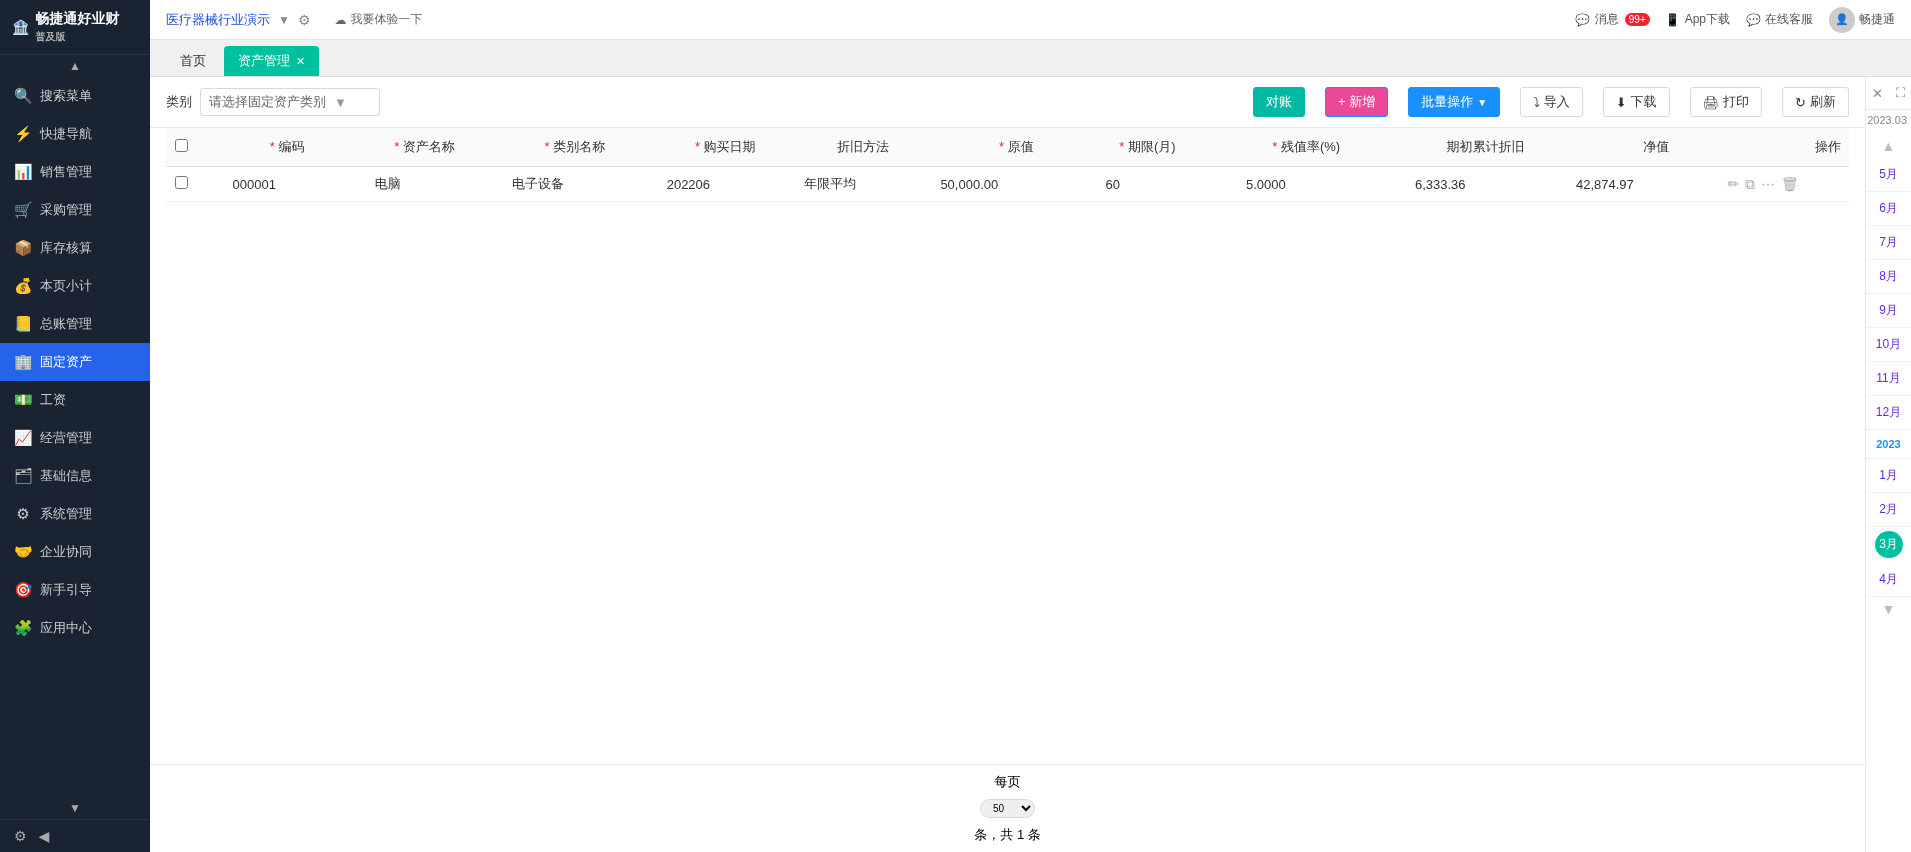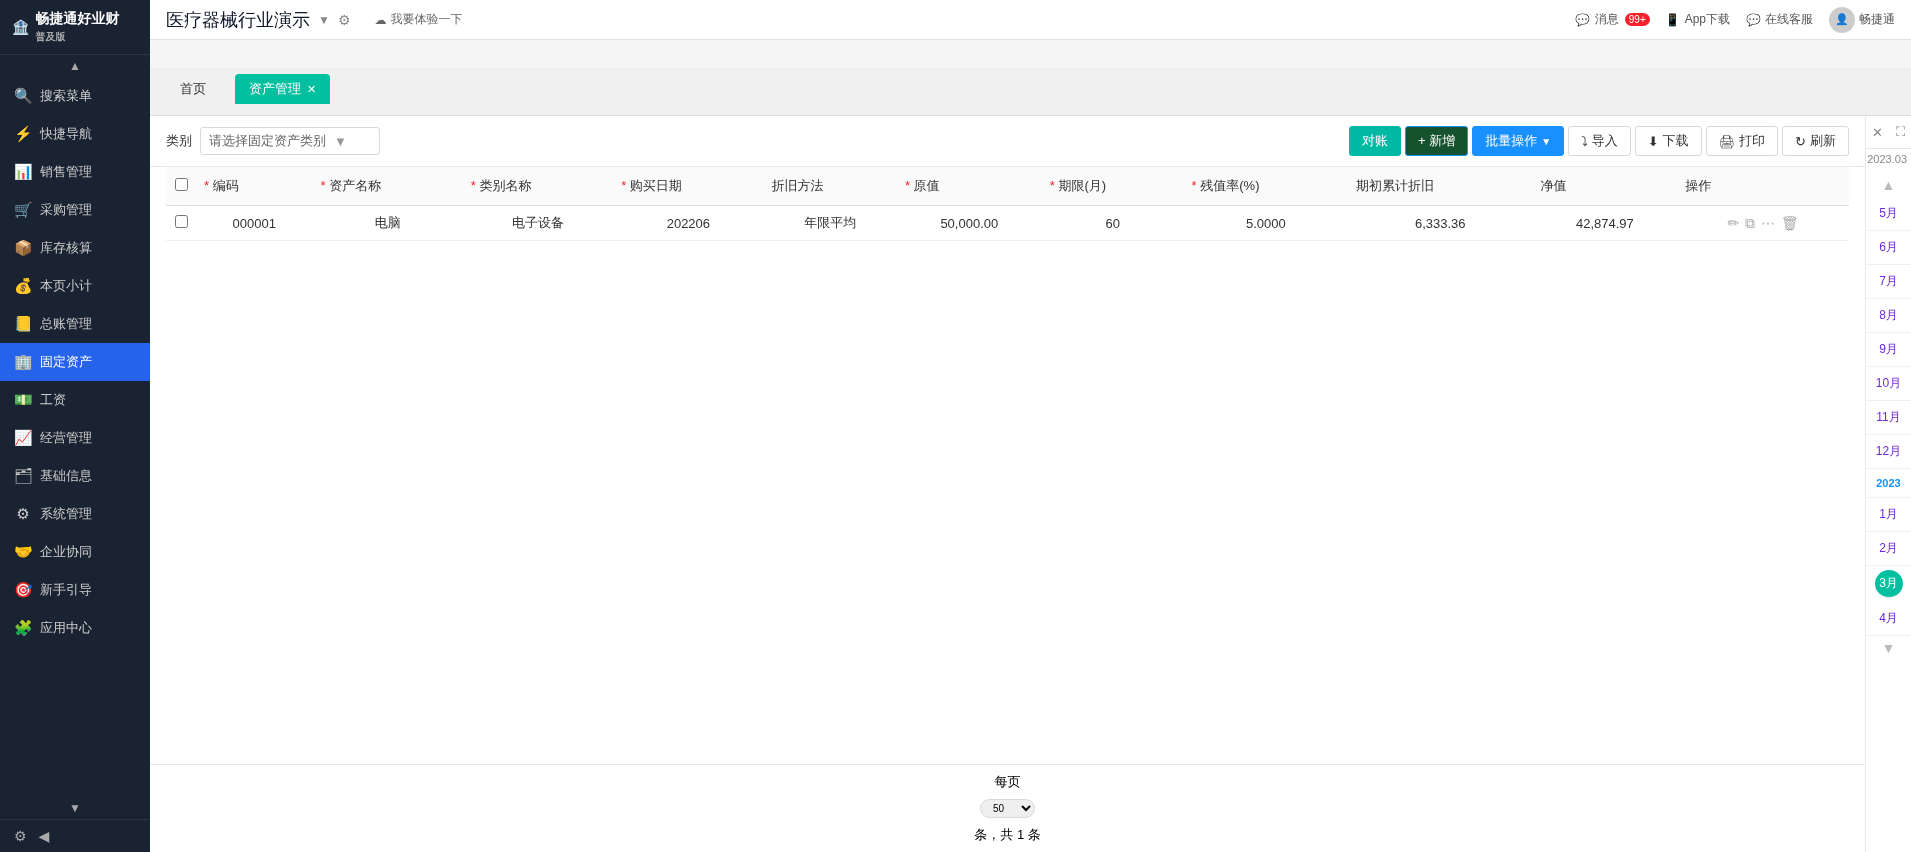--- a/index.html
+++ b/index.html
@@ -91,22 +91,22 @@
       display: flex;
       align-items: center;
       justify-content: space-between;
     }
     .topbar-left {
       display: flex;
       align-items: center;
       gap: 8px;
     }
     .topbar-company {
-      font-size: 18px;
-      color: #0f172a;
+      font-size: 13px;
+      color: #1d4ed8;
       font-weight: 500;
     }
     .topbar-arrow { color: #888; font-size: 12px; }
     .topbar-gear { color: #888; font-size: 14px; cursor: pointer; }
     .topbar-experience {
       display: flex;
       align-items: center;
       gap: 4px;
       color: #666;
       font-size: 12px;
@@ -143,24 +143,23 @@
       justify-content: center;
       font-size: 11px;
       color: #666;
     }
 
     
     .tabs-bar {
       background: #f0f0f0;
       display: flex;
       align-items: center;
-      padding: 6px 16px 11px;
+      padding: 6px 16px 0;
       border-bottom: 1px solid #ddd;
-      gap: 15px;
-      margin-top: 28px;
+      gap: 4px;
     }
     .tab-item {
       padding: 6px 14px;
       border-radius: 4px 4px 0 0;
       cursor: pointer;
       font-size: 13px;
       color: #555;
       background: #e0e0e0;
       display: flex;
       align-items: center;
@@ -229,21 +228,21 @@
 
     
     .toolbar {
       display: flex;
       align-items: center;
       justify-content: space-between;
       padding: 10px 16px;
       border-bottom: 1px solid #e8e8e8;
     }
     .toolbar-left { display: flex; align-items: center; gap: 8px; }
-    .toolbar-right { display: flex; align-items: center; gap: 4px; }
+    .toolbar-right { display: flex; align-items: center; gap: 20px; }
     .filter-label { font-size: 13px; color: #333; }
     .filter-select {
       display: flex;
       align-items: center;
       border: 1px solid #d9d9d9;
       border-radius: 3px;
       padding: 4px 8px;
       font-size: 13px;
       color: #666;
       cursor: pointer;
@@ -258,21 +257,21 @@
       border: 1px solid #d9d9d9;
       font-size: 13px;
       cursor: pointer;
       background: #fff;
       color: #333;
       display: flex;
       align-items: center;
       gap: 4px;
     }
     .btn-primary {
-      background: #14532d;
+      background: #ec4899;
       border-color: #1890ff;
       color: #fff;
     }
     .btn-teal {
       background: #00b9a5;
       border-color: #00b9a5;
       color: #fff;
     }
     .btn-batch {
       background: #1890ff;
@@ -296,21 +295,21 @@
       font-size: 13px;
     }
     thead tr {
       background: #fafafa;
       border-bottom: 1px solid #e8e8e8;
     }
     thead th {
       padding: 10px 8px;
       font-weight: 500;
       color: #333;
-      text-align: left;
+      text-align: right;
       border-bottom: 1px solid #e0e0e0;
       white-space: nowrap;
     }
     thead th.required::before {
       content: '* ';
       color: #f5222d;
     }
     tbody tr {
       border-bottom: 1px solid #f0f0f0;
     }

